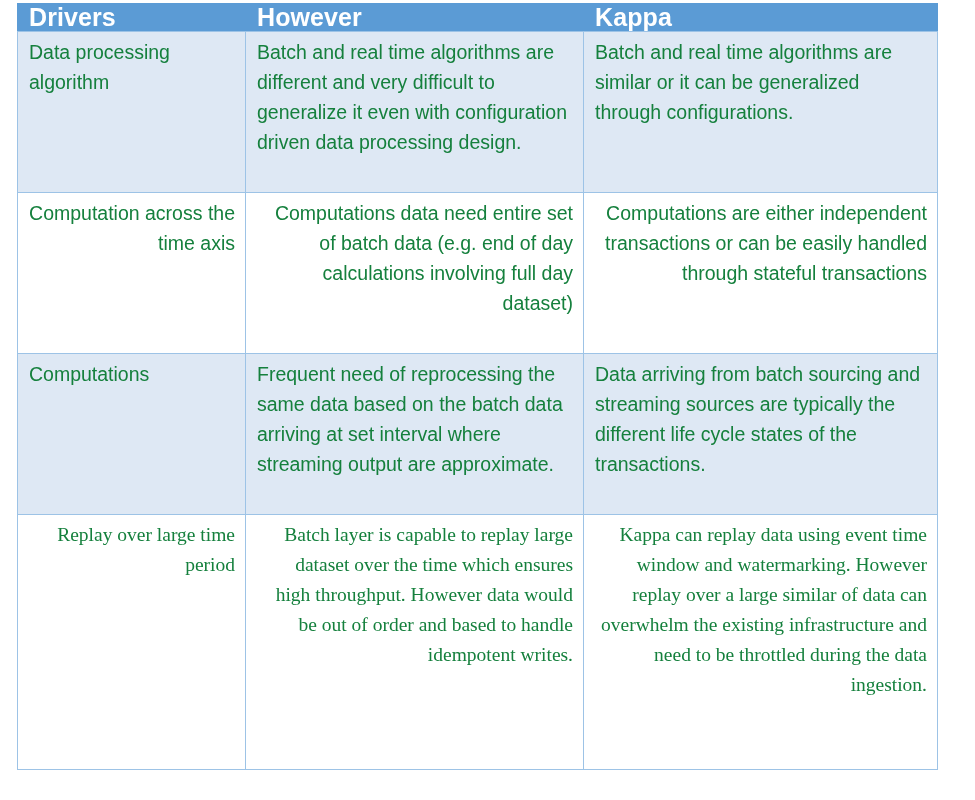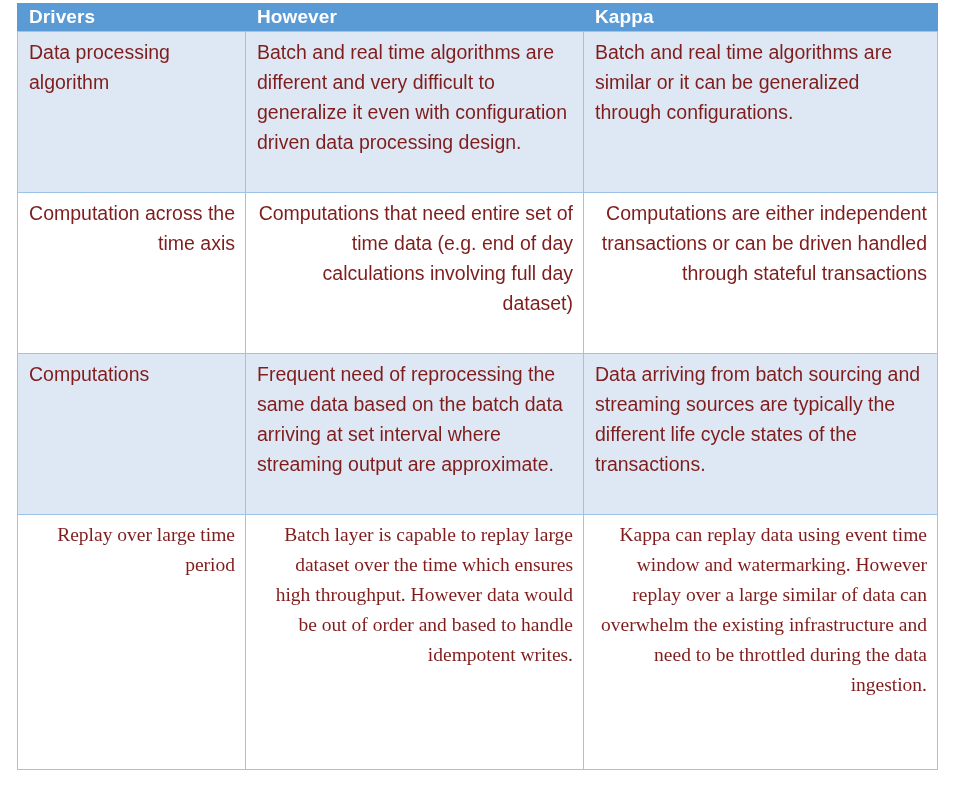--- a/index.html
+++ b/index.html
@@ -36,29 +36,29 @@
   .comparison-table col.col-kappa   { width: 354px; }
 
   .comparison-table th,
   .comparison-table td {
     border: 1px solid #9DC3E6;
     vertical-align: top;
     text-align: left;
     padding: 5px 10px 8px 11px;
     font-size: 19.5px;
     line-height: 30px;
-    color: #7f1d1d;
+    color: #15803d;
     font-weight: normal;
   }
 
   .comparison-table thead th {
     background: #5B9BD5;
     color: #ffffff;
     font-weight: bold;
-    font-size: 19px;
+    font-size: 25px;
     line-height: 22px;
     padding: 2px 10px 3px 11px;
     height: 22px;
     border-color: #5B9BD5;
     border-bottom-color: #9DC3E6;
     letter-spacing: 0.1px;
   }
 
   .comparison-table tbody tr.row-shaded td {
     background: #DEE8F4;
@@ -109,24 +109,24 @@
         <td>
           <span class="cell-text">Batch and real time algorithms are similar or it can be generalized through configurations.</span>
         </td>
       </tr>
 
       <tr class="row-plain r2">
         <td>
           <span class="cell-text">Computation across the time axis</span>
         </td>
         <td>
-          <span class="cell-text">Computations that need entire set of time data (e.g. end of day calculations involving full day dataset)</span>
+          <span class="cell-text">Computations data need entire set of batch data (e.g. end of day calculations involving full day dataset)</span>
         </td>
         <td>
-          <span class="cell-text">Computations are either independent transactions or can be driven handled through stateful transactions</span>
+          <span class="cell-text">Computations are either independent transactions or can be easily handled through stateful transactions</span>
         </td>
       </tr>
 
       <tr class="row-shaded r3">
         <td>
           <span class="cell-text">Computations</span>
         </td>
         <td>
           <span class="cell-text">Frequent need of reprocessing the same data based on the batch data arriving at set interval where streaming output are approximate.</span>
         </td>

